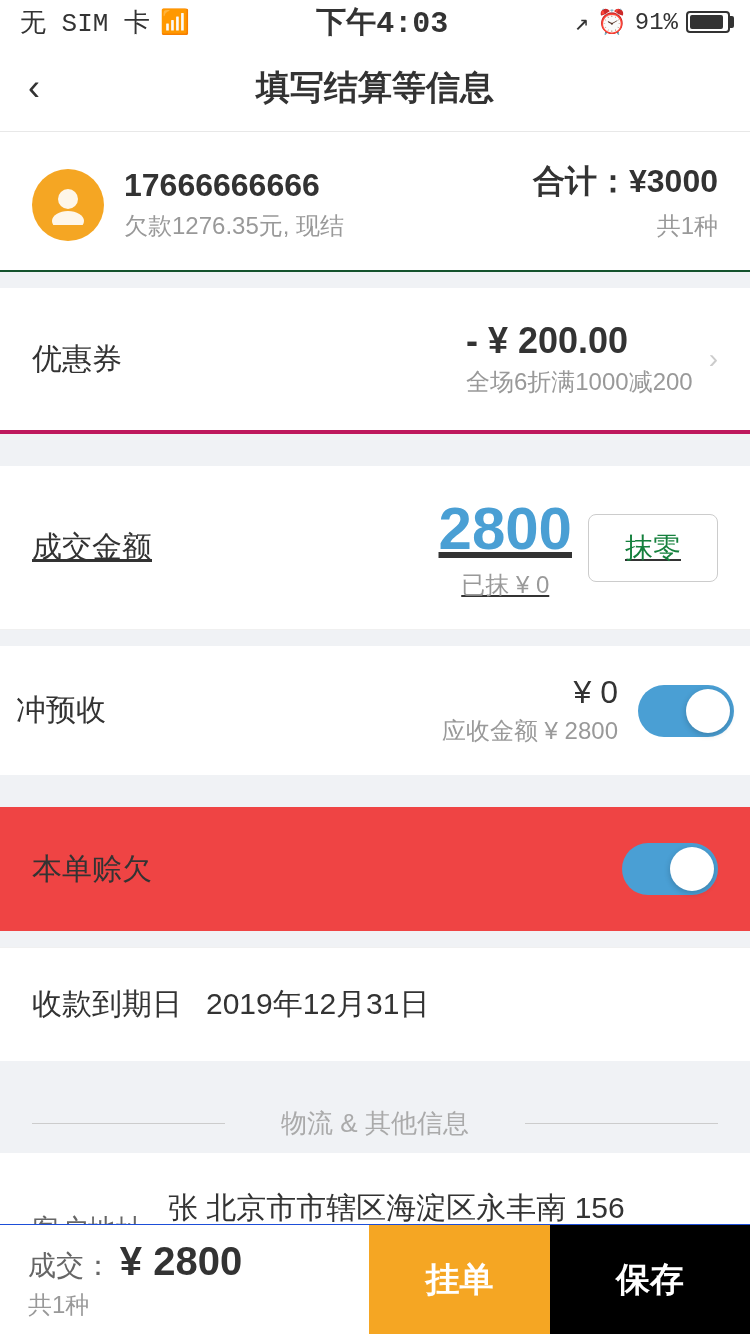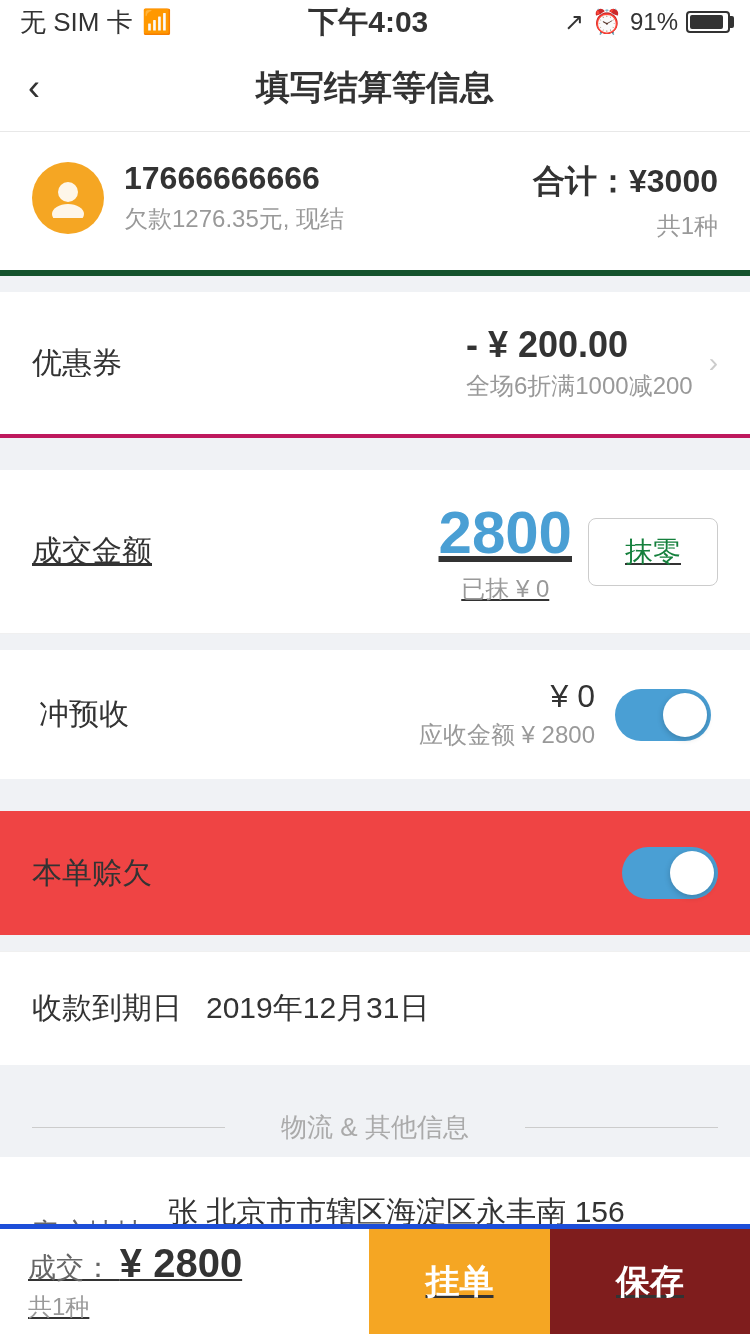--- a/index.html
+++ b/index.html
@@ -16,20 +16,21 @@
     
     .status-bar {
       height: 44px;
       background: #fff;
       display: flex;
       align-items: center;
       justify-content: space-between;
       padding: 0 20px;
       font-size: 26px;
       font-weight: 500;
+      font-family: Liberation Mono, monospace;
     }
     .status-left { display: flex; align-items: center; gap: 10px; }
     .status-center { font-size: 30px; font-weight: 600; }
     .status-right { display: flex; align-items: center; gap: 8px; font-size: 24px; }
     .battery {
       width: 44px; height: 22px; border: 2px solid #333; border-radius: 4px; position: relative;
       display: flex; align-items: center; padding: 2px;
     }
     .battery::after {
       content: ''; position: absolute; right: -6px; top: 50%; transform: translateY(-50%);
@@ -68,24 +69,24 @@
     
     .section-white {
       background: #fff;
       margin-bottom: 16px;
     }
 
     
     .customer-row {
       background: #fff;
       display: flex;
-      align-items: flex-start;
+      align-items: flex-end;
       justify-content: space-between;
       padding: 28px 32px;
-      border-bottom: 6px solid #14532d;
+      border-bottom: 2px solid #14532d;
     }
     .customer-left {
       display: flex;
       align-items: center;
       gap: 20px;
     }
     .avatar {
       width: 72px;
       height: 72px;
       border-radius: 50%;
@@ -179,21 +180,21 @@
       background: #fff;
       box-shadow: 0 2px 6px rgba(0,0,0,0.2);
     }
 
     
     .prepay-row {
       background: #fff;
       display: flex;
       align-items: center;
       justify-content: space-between;
-      padding: 28px 39px;
+      padding: 28px 16px;
     }
     .prepay-right { display: flex; align-items: center; gap: 20px; }
     .prepay-amounts { text-align: right; }
     .prepay-amount { font-size: 32px; color: #333; }
     .prepay-sub { font-size: 24px; color: #999; margin-top: 4px; }
 
     
     .debt-row {
       background: #ef4444;
       display: flex;
@@ -249,22 +250,21 @@
     
     .bottom-bar {
       position: fixed;
       bottom: 0;
       left: 0;
       width: 750px;
       height: 110px;
       background: #fff;
       display: flex;
       align-items: center;
-      border-top: 5px solid #1d4ed8;
-      text-decoration: underline;
+      border-top: 1px solid #1d4ed8;
     }
     .bottom-info {
       flex: 1;
       padding: 0 28px;
     }
     .bottom-deal { font-size: 28px; color: #666; }
     .bottom-amount { font-size: 40px; font-weight: 700; color: #333; display: inline; }
     .bottom-sub { font-size: 24px; color: #999; margin-top: 4px; }
     .bottom-btns {
       display: flex;
@@ -278,21 +278,21 @@
       align-items: center;
       justify-content: center;
       font-size: 34px;
       font-weight: 600;
       color: #fff;
       cursor: pointer;
     }
     .btn-save {
       width: 200px;
       height: 100%;
-      background: #7f1d1d;
+      background: #000000;
       display: flex;
       align-items: center;
       justify-content: center;
       font-size: 34px;
       font-weight: 600;
       color: #fff;
       cursor: pointer;
     }
 
     .wifi-icon { font-size: 24px; }

